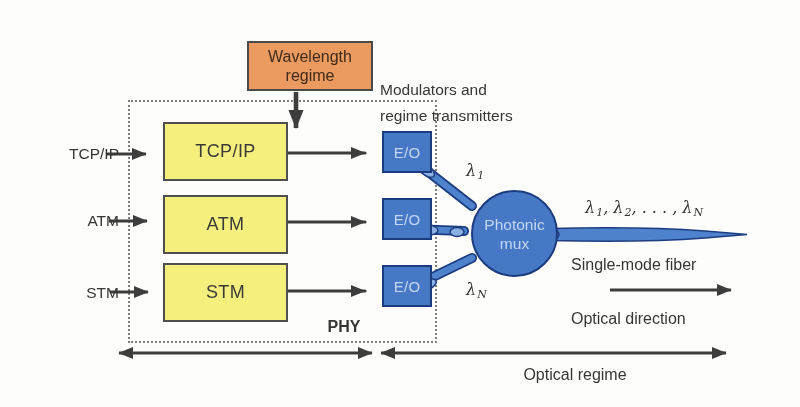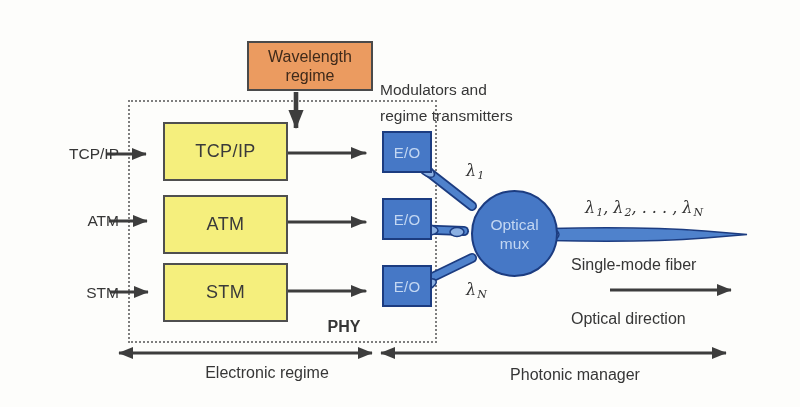--- a/index.html
+++ b/index.html
@@ -127,21 +127,21 @@
 
   <div class="item box proto-box proto-0">TCP/IP</div>
   <div class="item box proto-box proto-1">ATM</div>
   <div class="item box proto-box proto-2">STM</div>
 
   <div class="item box eo-box eo-0">E/O</div>
   <div class="item box eo-box eo-1">E/O</div>
   <div class="item box eo-box eo-2">E/O</div>
 
   <div class="item box mux-circle">
-    <span>Optical</span>
+    <span>Photonic</span>
     <span>mux</span>
   </div>
 
   <div class="item lbl lbl-modulators">
     <div>Modulators and</div>
     <div>regime transmitters</div>
   </div>
 
   <div class="item lbl lbl-phy">PHY</div>
 
@@ -150,16 +150,15 @@
   </div>
   <div class="item lam lam-N">
     <span>λ</span><sub>N</sub>
   </div>
   <div class="item lam lam-fiber">
     <span>λ</span><sub>1</sub><span>, λ</span><sub>2</sub><span>, . . . , λ</span><sub>N</sub>
   </div>
 
   <div class="item lbl lbl-fiber">Single-mode fiber</div>
   <div class="item lbl lbl-transmit">Optical direction</div>
-  <div class="item lbl lbl-electronic">Electronic regime</div>
-  <div class="item lbl lbl-photonic">Photonic manager</div>
+  <div class="item lbl lbl-photonic">Optical regime</div>
 
 </div>
 
 </body></html>

